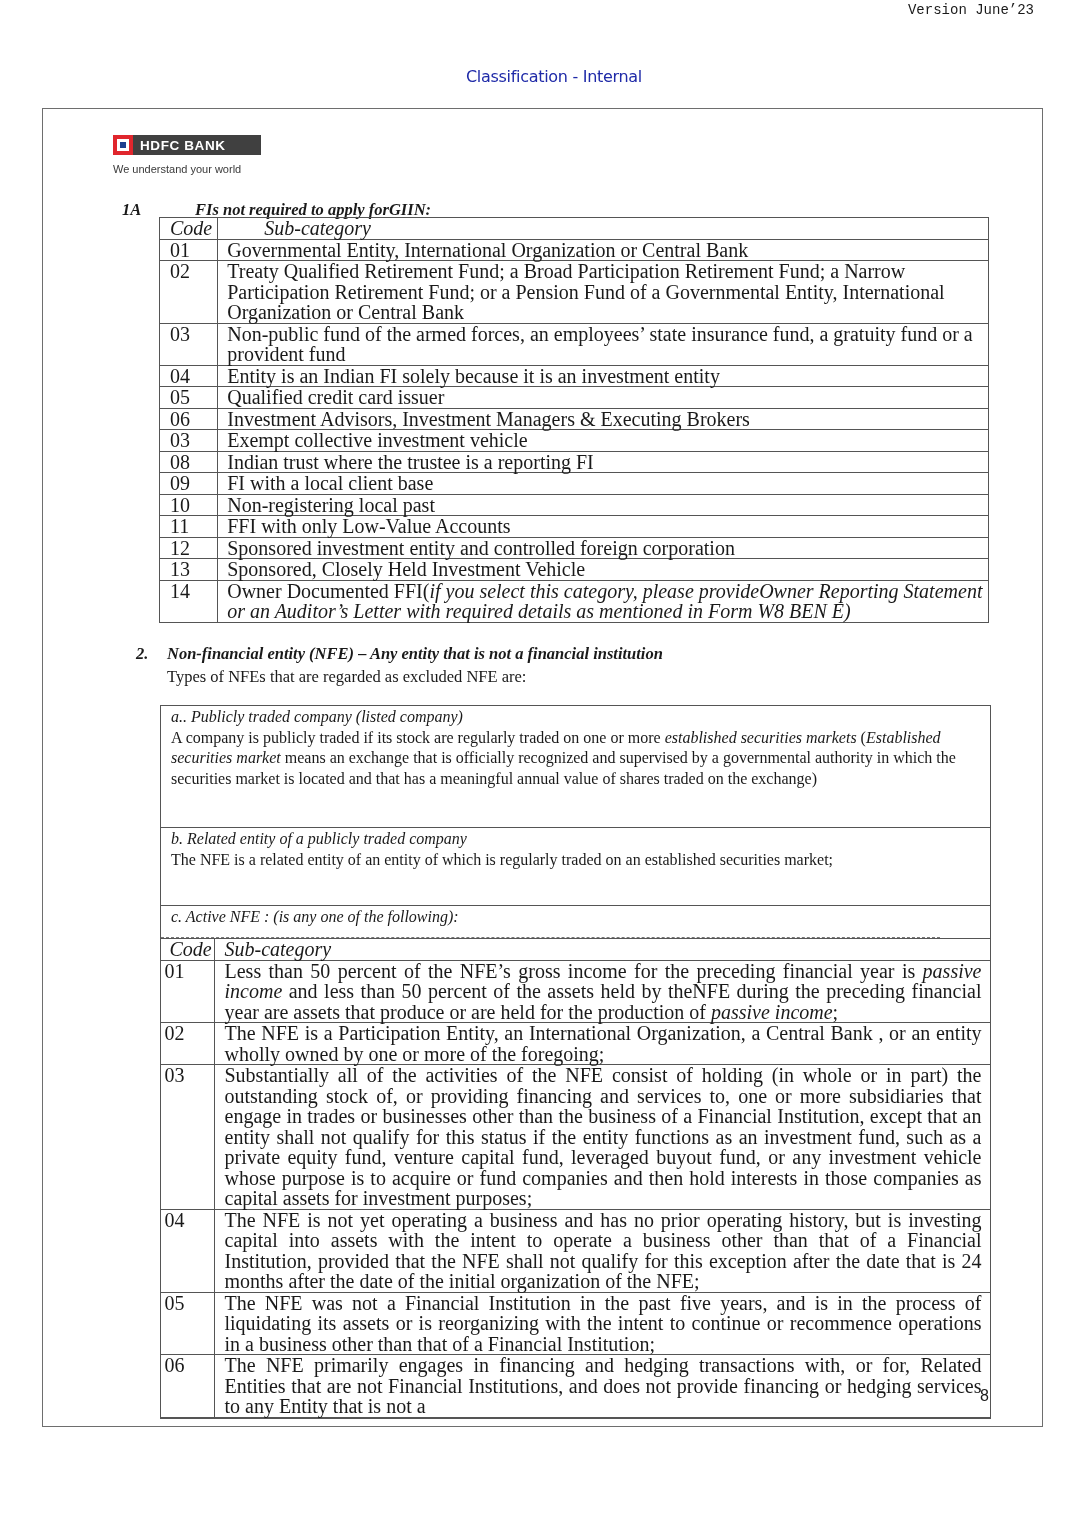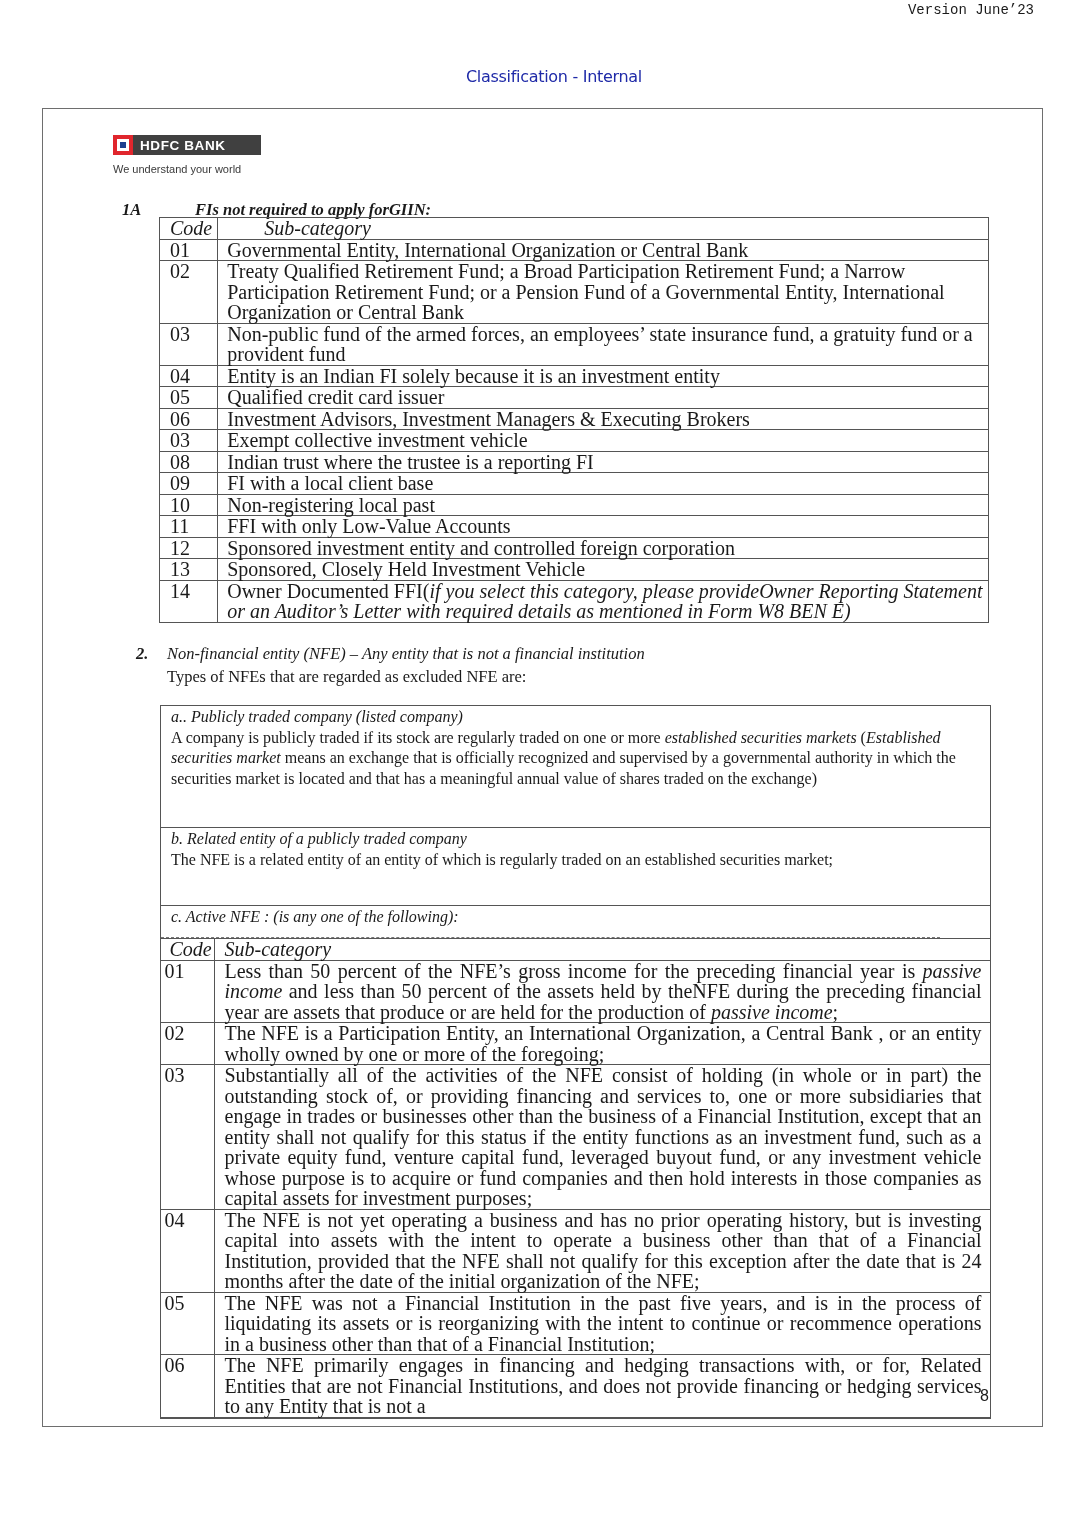--- a/index.html
+++ b/index.html
@@ -22,21 +22,21 @@
     .sec1a .title { position: absolute; left: 73px; white-space: nowrap; }
     table { border-collapse: collapse; font-size: 20px; line-height: 20.5px; padding-left: 12px; }
     td { border: 1.5px solid #555; vertical-align: top; padding: 0 5px 0 10px; }
     .t1 { position: absolute; left: 159px; top: 217px; width: 830px; }
     .t1 td.code { width: 42px; padding-left: 10px; }
     .t1 td.desc { padding-left: 9px; padding-right: 5px; }
     .hdr td { font-style: italic; }
     .t1 .hdr td.desc { padding-left: 46px; }
     .sec2 { position: absolute; top: 644px; left: 136px; font-size: 16.5px; }
     .sec2 .num { font-weight: bold; font-style: italic; }
-    .sec2 .title { position: absolute; left: 31px; white-space: nowrap; font-weight: normal; font-style: italic; text-align: center; }
+    .sec2 .title { position: absolute; left: 31px; white-space: nowrap; font-weight: bold; font-style: italic; text-align: center; }
     .sec2 .intro { position: absolute; left: 31px; top: 23px; white-space: nowrap; }
     .nfe { position: absolute; left: 160px; top: 705px; width: 831px; border: 1.5px solid #555; box-sizing: border-box; font-size: 16px; line-height: 20.5px; }
     .block { padding: 1px 10px 0 10px; border-bottom: 1.5px solid #555; }
     .block .head { font-style: italic; }
     .block-a { height: 122px; box-sizing: border-box; }
     .block-b { height: 78px; box-sizing: border-box; }
     .block-c { height: 32px; box-sizing: border-box; border-bottom: none; position: relative; }
     .dash { position: absolute; left: 0; right: 50px; bottom: 0; border-bottom: 1px dashed #777; }
     .t2 { width: 831px; margin-left: -1.5px; }
     .t2 td.code { width: 44px; padding-left: 4px; padding-right: 0; }

